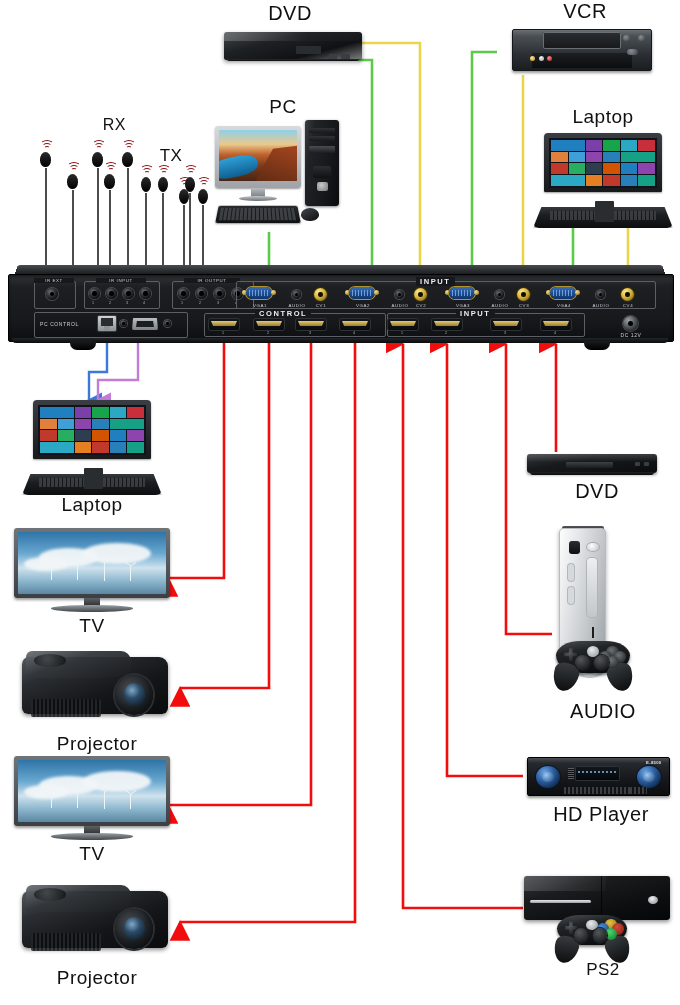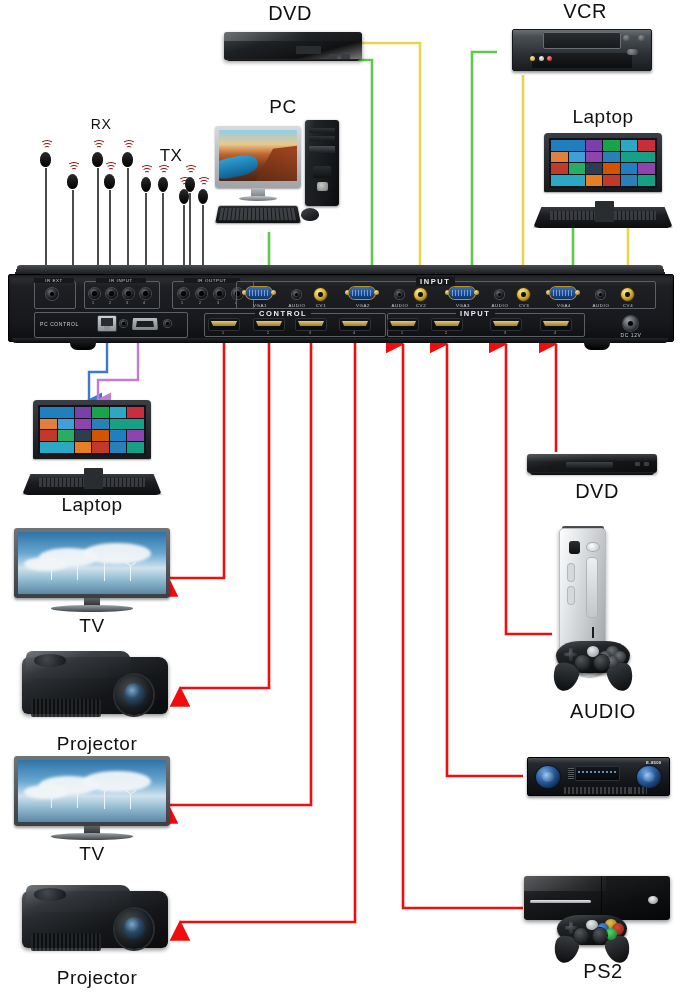--- a/index.html
+++ b/index.html
@@ -439,21 +439,21 @@
     <div class="irnode dev" style="left:195px;top:177px;">
       <div class="wav">
           <div class="arc" style="left:2px;top:0;width:12px;height:9px;"></div>
           <div class="arc" style="left:4px;top:3px;width:8px;height:6px;"></div>
           <div class="arc" style="left:6px;top:6px;width:4px;height:3px;"></div>
         </div>
       <div class="bulb" style="border-radius:50%;"></div>
     </div>
   </div>
 
-  <div class="lbl" style="left:76px;top:116px;width:50px;font-size:14px;">RX</div>
+  <div class="lbl" style="left:76px;top:116px;width:50px;font-size:16px;text-align:right;">RX</div>
   <div class="lbl" style="left:148px;top:146px;width:46px;font-size:17px;">TX</div>
 
   <div class="dev dvd2" style="left:224px;top:28px;width:138px;height:44px;">
     <div class="dvd2-b"></div>
     <div class="dvd2-disp"></div>
     <div class="dvd2-btn" style="left:76%;"></div>
     <div class="dvd2-btn" style="left:85%;"></div>
     <div style="position:absolute;left:2%;top:70%;width:96%;height:6%;border-radius:0 0 3px 3px;background:linear-gradient(180deg,#2a2d30,#0a0b0c);"></div>
   </div>
   <div class="lbl" style="left:245px;top:2px;width:90px;font-size:20px;">DVD</div>
@@ -794,35 +794,36 @@
   <div class="dev hdp" style="left:527px;top:752px;width:143px;height:50px;">
     <div class="hdp-b"></div>
     <div class="hdp-knob" style="left:6%;"></div>
     <div class="hdp-knob" style="right:6%;"></div>
     <div class="hdp-disp"></div>
     <div class="hdp-lg">E-8500</div>
     <div class="hdp-ctl" style="left:26%;width:46%;"></div>
     <div class="hdp-ctl" style="left:72%;width:12%;"></div>
     <div style="position:absolute;left:29%;top:32%;width:4%;height:22%;background:repeating-linear-gradient(180deg,#585c60 0 1px,#101214 1px 2px);"></div>
   </div>
+  <div class="lbl" style="left:541px;top:803px;width:120px;font-size:20px;">HD Player</div>
 
   <div class="dev ps" style="left:524px;top:872px;width:146px;height:66px;">
     <div class="ps-b"></div>
     <div class="ps-split"></div>
     <div class="ps-slot"></div>
     <div class="ps-logo"></div>
   </div>
   <div class="dev pad" style="left:557px;top:908px;width:70px;height:48px;">
     <div class="pad-b"></div>
     <div class="pad-g l"></div>
     <div class="pad-g r"></div>
     <div class="pad-dp"></div>
     <div class="pad-cen"></div>
     <div class="pad-btn" style="right:15%;top:22%;background:radial-gradient(circle at 40% 34%,#e8c23a,#8a6c10);"></div>
     <div class="pad-btn" style="right:4%;top:32%;background:radial-gradient(circle at 40% 34%,#d84a3a,#7a1d12);"></div>
     <div class="pad-btn" style="right:26%;top:32%;background:radial-gradient(circle at 40% 34%,#4a8fd8,#143d6e);"></div>
     <div class="pad-btn" style="right:15%;top:42%;background:radial-gradient(circle at 40% 34%,#4ad86a,#146e28);"></div>
     <div class="pad-st" style="left:24%;"></div>
     <div class="pad-st" style="left:52%;"></div>
   </div>
-  <div class="lbl" style="left:565px;top:960px;width:76px;font-size:20px;">PS2</div>
+  <div class="lbl" style="left:565px;top:960px;width:76px;font-size:17px;">PS2</div>
 
 </div>
 
 </body></html>

